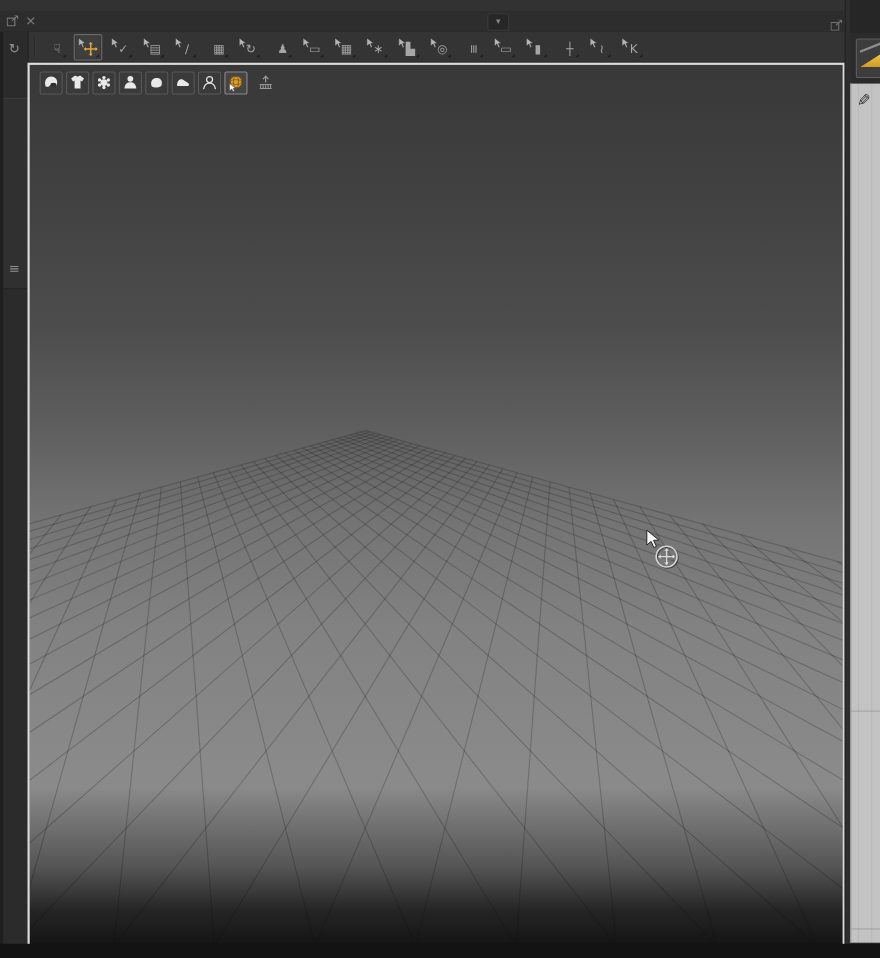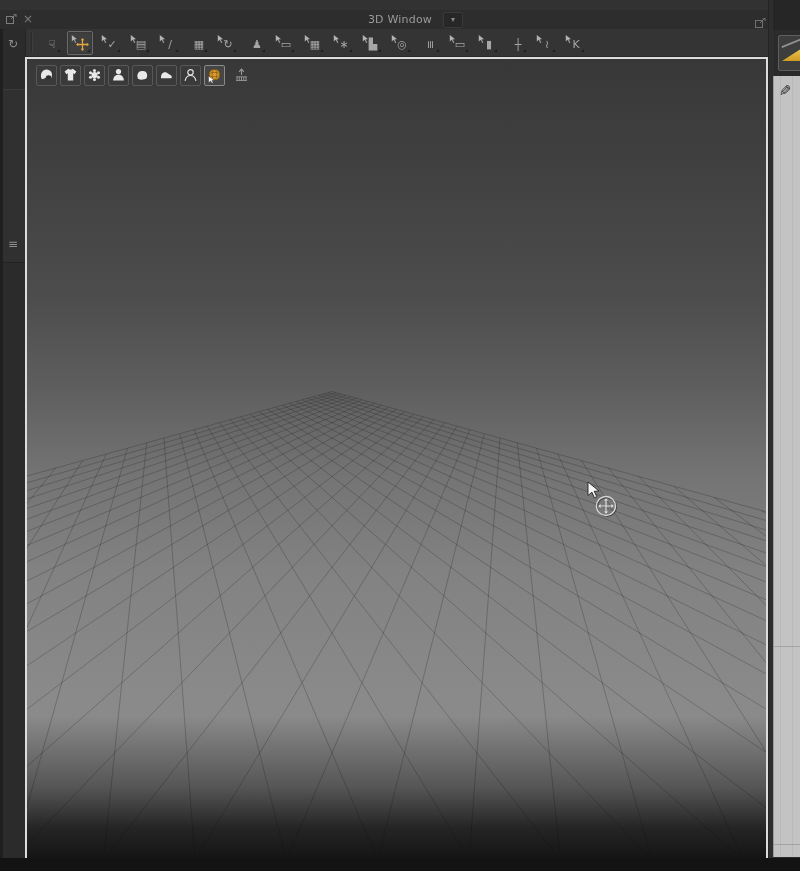--- a/index.html
+++ b/index.html
@@ -68,21 +68,20 @@
   <div class="titlebar">
     <div class="tb-left">
       <span class="popout">
         <svg width="11" height="10" viewBox="0 0 11 10">
             <rect x="0.5" y="2.5" width="7" height="7" fill="none" stroke="#7d7d7d"></rect>
             <path d="M5 5 L10 0 M10 0 L7 0 M10 0 L10 3" stroke="#7d7d7d" fill="none" stroke-width="1"></path>
           </svg>
       </span>
       <span class="close-x">×</span>
     </div>
-    <div class="title-text">3D Window</div>
     <div class="title-drop">▾</div>
     <div class="tb-right">
       <span class="popout">
         <svg width="11" height="10" viewBox="0 0 11 10">
             <rect x="0.5" y="2.5" width="7" height="7" fill="none" stroke="#707070"></rect>
             <path d="M5 5 L10 0 M10 0 L7 0 M10 0 L10 3" stroke="#707070" fill="none" stroke-width="1"></path>
           </svg>
       </span>
     </div>
   </div>

